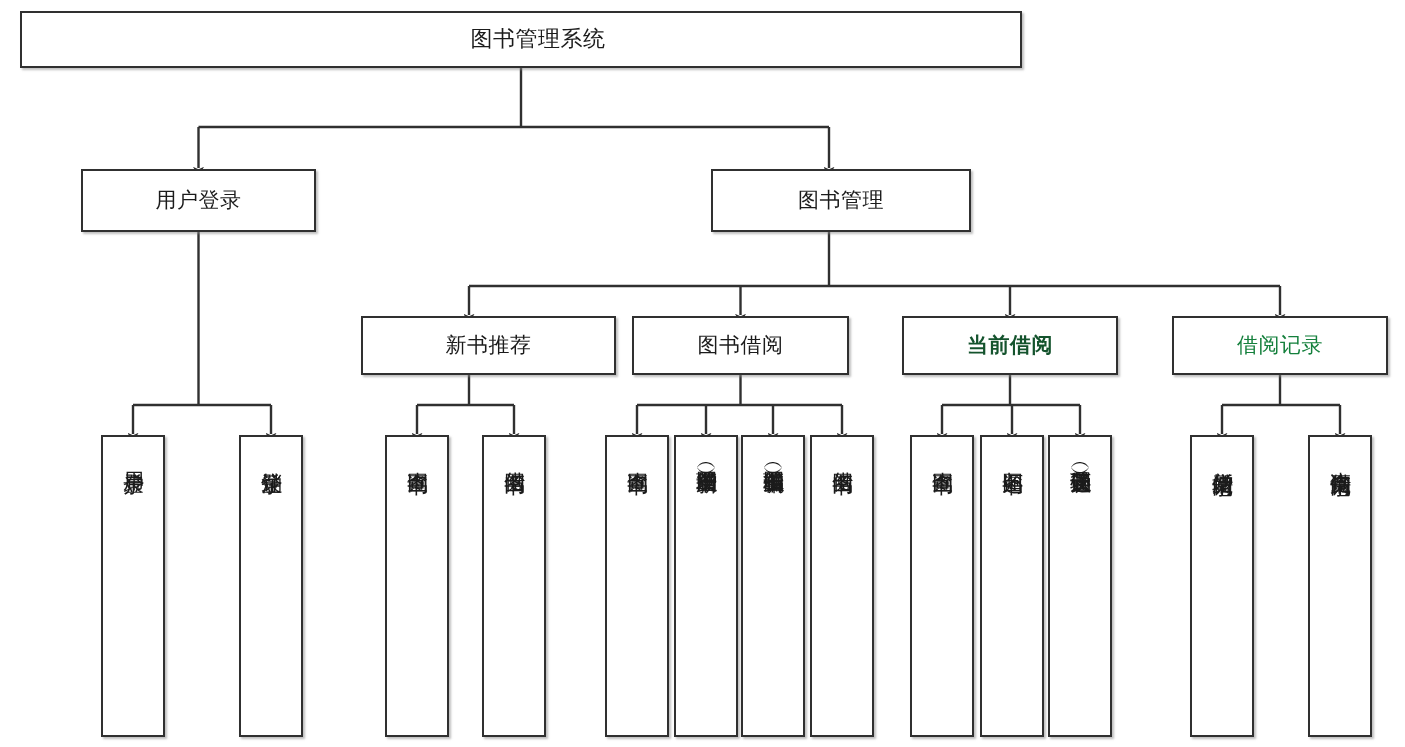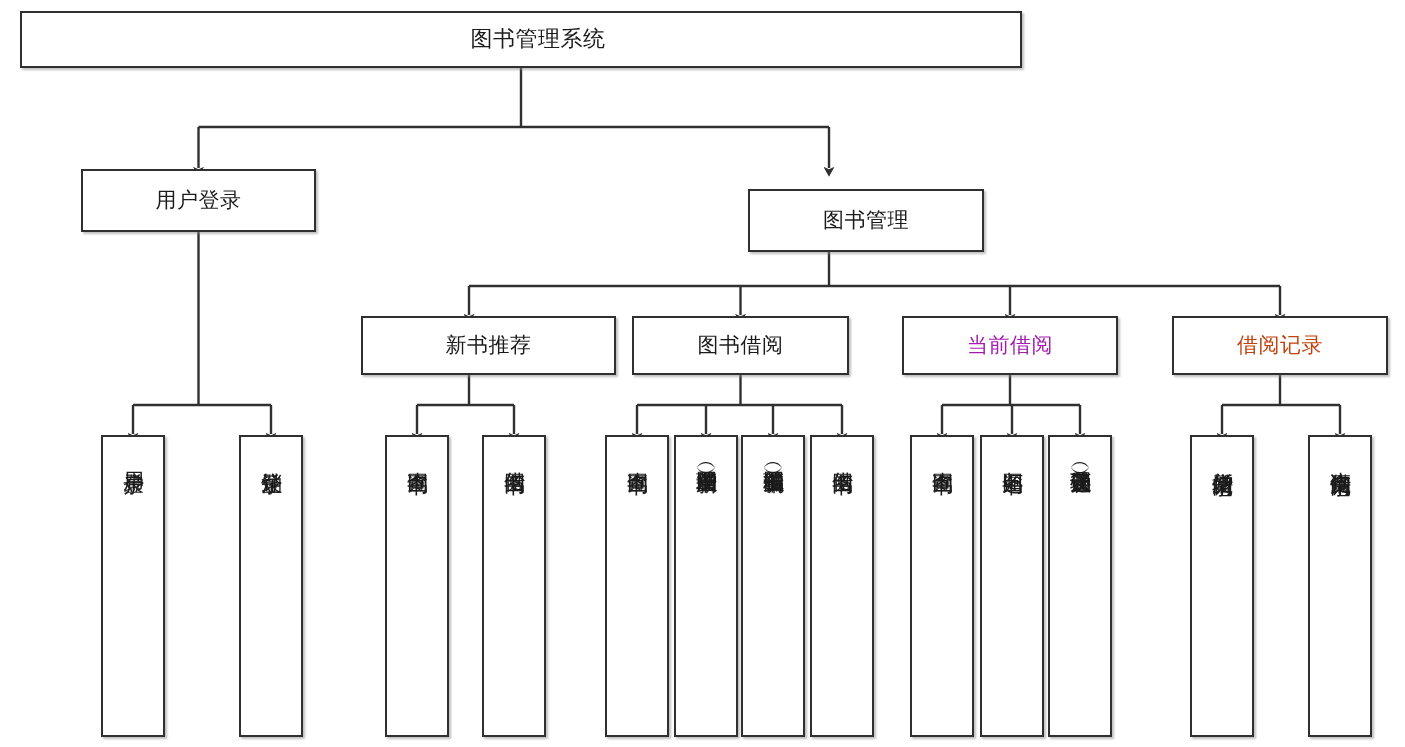--- a/index.html
+++ b/index.html
@@ -122,34 +122,34 @@
       </g>
   </svg>
 
   <div id="node-layer">
       <div class="node-box root" style="left: 20px; top: 11px; width: 1002px; height: 57px; border-color: rgb(48, 48, 48);">
         <div class="node-label" style="color: rgb(27, 27, 27);">图书管理系统</div>
       </div>
       <div class="node-box" style="left: 81px; top: 169px; width: 235px; height: 63px; border-color: rgb(48, 48, 48);">
         <div class="node-label" style="color: rgb(27, 27, 27);">用户登录</div>
       </div>
-      <div class="node-box" style="left: 748px; top: 169px; width: 236px; height: 63px; border-color: rgb(48, 48, 48); margin-top: 20px;">
+      <div class="node-box" style="left: 711px; top: 169px; width: 260px; height: 63px; border-color: rgb(48, 48, 48);">
         <div class="node-label" style="color: rgb(27, 27, 27);">图书管理</div>
       </div>
       <div class="node-box" style="left: 361px; top: 316px; width: 255px; height: 59px; border-color: rgb(48, 48, 48);">
         <div class="node-label" style="color: rgb(27, 27, 27);">新书推荐</div>
       </div>
       <div class="node-box" style="left: 632px; top: 316px; width: 217px; height: 59px; border-color: rgb(48, 48, 48);">
         <div class="node-label" style="color: rgb(27, 27, 27);">图书借阅</div>
       </div>
       <div class="node-box" style="left: 902px; top: 316px; width: 216px; height: 59px; border-color: rgb(48, 48, 48);">
-        <div class="node-label" style="color: #a21caf;">当前借阅</div>
+        <div class="node-label" style="color: #14532d; font-weight: bold;">当前借阅</div>
       </div>
       <div class="node-box" style="left: 1172px; top: 316px; width: 216px; height: 59px; border-color: rgb(48, 48, 48);">
-        <div class="node-label" style="color: #c2410c;">借阅记录</div>
+        <div class="node-label" style="color: #15803d;">借阅记录</div>
       </div>
       <div class="node-box leaf" style="left: 101px; top: 435px; width: 64px; height: 302px; border-color: rgb(48, 48, 48);">
         <div class="node-label" style="color: rgb(27, 27, 27);">用户登录</div>
       </div>
       <div class="node-box leaf" style="left: 239px; top: 435px; width: 64px; height: 302px; border-color: rgb(48, 48, 48);">
         <div class="node-label" style="color: rgb(27, 27, 27);">注销登录</div>
       </div>
       <div class="node-box leaf" style="left: 385px; top: 435px; width: 64px; height: 302px; border-color: rgb(48, 48, 48);">
         <div class="node-label" style="color: rgb(27, 27, 27);">查询图书</div>
       </div>

